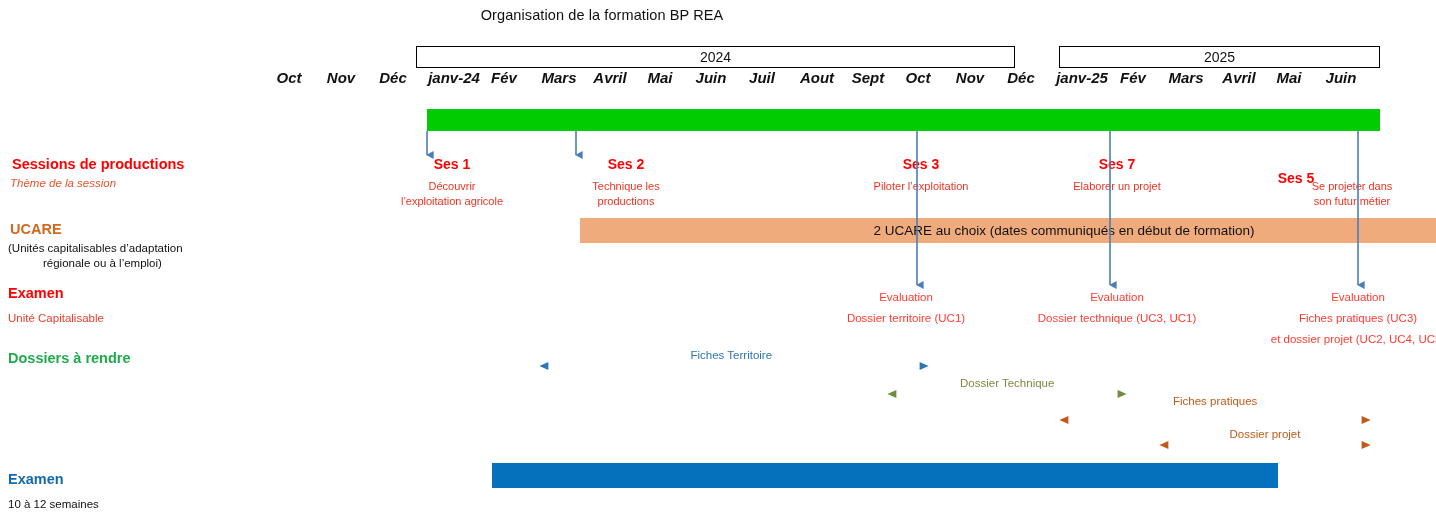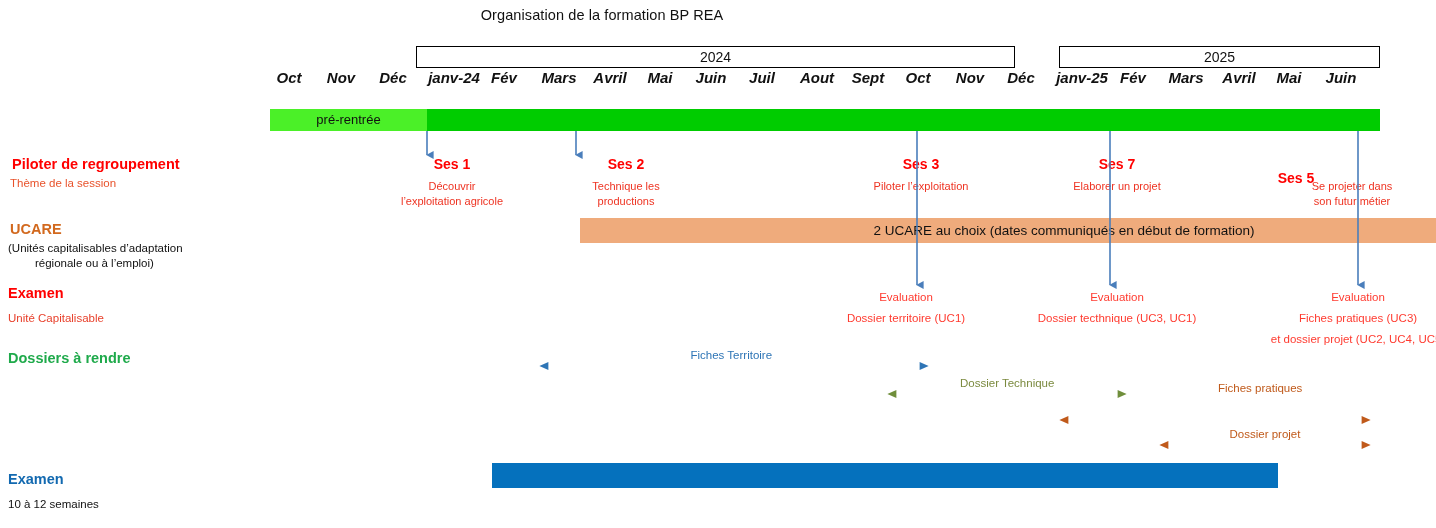--- a/index.html
+++ b/index.html
@@ -74,24 +74,24 @@
   
   .row-title {
     font-weight: bold;
     font-size: 14.5px;
   }
   .row-sub {
     font-size: 11.5px;
     color: #111111;
   }
   #label-sessions-title { left: 12px; top: 156px; color: #ff0000; }
-  #label-sessions-sub   { left: 10px; top: 177px; color: #e8522b; font-size: 11.5px; }
+  #label-sessions-sub   { left: 10px; top: 177px; color: #e8522b; font-style: italic; font-size: 11.5px; }
   #label-ucare-title    { left: 10px; top: 221px; color: #d2691e; }
   #label-ucare-sub1     { left: 8px;  top: 242px; }
-  #label-ucare-sub2     { left: 12px;  top: 257px; padding-left: 23px; }
+  #label-ucare-sub2     { left: 20px;  top: 257px; padding-left: 23px; }
   #label-examen-title   { left: 8px;  top: 285px; color: #ff0000; }
   #label-examen-sub     { left: 8px;  top: 312px; color: #e8402b; font-size: 11.5px; }
   #label-dossiers-title { left: 8px;  top: 350px; color: #1faa4b; }
   #label-stages-title   { left: 8px;  top: 471px; color: #1269b0; }
   #label-stages-sub     { left: 8px;  top: 498px; font-size: 11.5px; }
 
   
   .session-name {
     font-weight: bold;
     font-size: 14px;
@@ -171,24 +171,23 @@
   <div class="abs month-label" id="m12" style="left: 883px; width: 70px;">Oct</div>
   <div class="abs month-label" id="m13" style="left: 935px; width: 70px;">Nov</div>
   <div class="abs month-label" id="m14" style="left: 986px; width: 70px;">Déc</div>
   <div class="abs month-label" id="m15" style="left: 1047px; width: 70px;">janv-25</div>
   <div class="abs month-label" id="m16" style="left: 1098px; width: 70px;">Fév</div>
   <div class="abs month-label" id="m17" style="left: 1151px; width: 70px;">Mars</div>
   <div class="abs month-label" id="m18" style="left: 1204px; width: 70px;">Avril</div>
   <div class="abs month-label" id="m19" style="left: 1254px; width: 70px;">Mai</div>
   <div class="abs month-label" id="m20" style="left: 1306px; width: 70px;">Juin</div>
 
-  <div class="abs" id="pre-rentree-bar" style="background: rgb(75, 240, 40);">pré-rentrée</div>
   <div class="abs" id="formation-bar" style="background: rgb(0, 204, 0);"></div>
 
-  <div class="abs row-title" id="label-sessions-title" style="color: rgb(255, 0, 0);">Piloter de regroupement</div>
+  <div class="abs row-title" id="label-sessions-title" style="color: rgb(255, 0, 0);">Sessions de productions</div>
   <div class="abs row-sub" id="label-sessions-sub">Thème de la session</div>
 
   <div class="abs row-title" id="label-ucare-title" style="color: rgb(210, 105, 30);">UCARE</div>
   <div class="abs row-sub" id="label-ucare-sub1">(Unités capitalisables d’adaptation</div>
   <div class="abs row-sub" id="label-ucare-sub2">régionale ou à l’emploi)</div>
 
   <div class="abs row-title" id="label-examen-title" style="color: rgb(255, 0, 0);">Examen</div>
   <div class="abs row-sub" id="label-examen-sub">Unité Capitalisable</div>
 
   <div class="abs row-title" id="label-dossiers-title" style="color: rgb(31, 170, 75);">Dossiers à rendre</div>
@@ -288,18 +287,18 @@
     <line id="varrow-4" stroke="#4a7ebb" stroke-width="1.6" marker-end="url(#vhead)" x1="1358" x2="1358" y1="131" y2="285"></line>
 
     <line id="harrow-0" stroke="url(#gradBlue)" stroke-width="1.8" marker-start="url(#hb-start)" marker-end="url(#hb-end)" x1="540" x2="928" y1="366" y2="366"></line>
     <line id="harrow-1" stroke="url(#gradGreen)" stroke-width="1.8" marker-start="url(#hg-start)" marker-end="url(#hg-end)" x1="888" x2="1126" y1="394" y2="394"></line>
     <line id="harrow-2" stroke="url(#gradOrange)" stroke-width="1.8" marker-start="url(#ho-start)" marker-end="url(#ho-end)" x1="1060" x2="1370" y1="420" y2="420"></line>
     <line id="harrow-3" stroke="url(#gradOrange)" stroke-width="1.8" marker-start="url(#ho-start)" marker-end="url(#ho-end)" x1="1160" x2="1370" y1="445" y2="445"></line>
   </svg>
 
   <div class="arrow-label" id="alabel-0" style="color: rgb(46, 117, 182); top: 349px; left: 686.5px;">Fiches Territoire</div>
   <div class="arrow-label" id="alabel-1" style="color: rgb(123, 138, 63); top: 377px; left: 956px;">Dossier Technique</div>
-  <div class="arrow-label" id="alabel-2" style="color: rgb(192, 90, 27); top: 382px; left: 1169px; margin-left: 45px;">Fiches pratiques</div>
+  <div class="arrow-label" id="alabel-2" style="color: rgb(192, 90, 27); top: 395px; left: 1169px;">Fiches pratiques</div>
   <div class="arrow-label" id="alabel-3" style="color: rgb(192, 90, 27); top: 428px; left: 1225.5px;">Dossier projet</div>
 
   <div class="abs" id="stages-bar" style="background: rgb(5, 113, 189);"></div>
 
 </div>
 
 </body></html>

